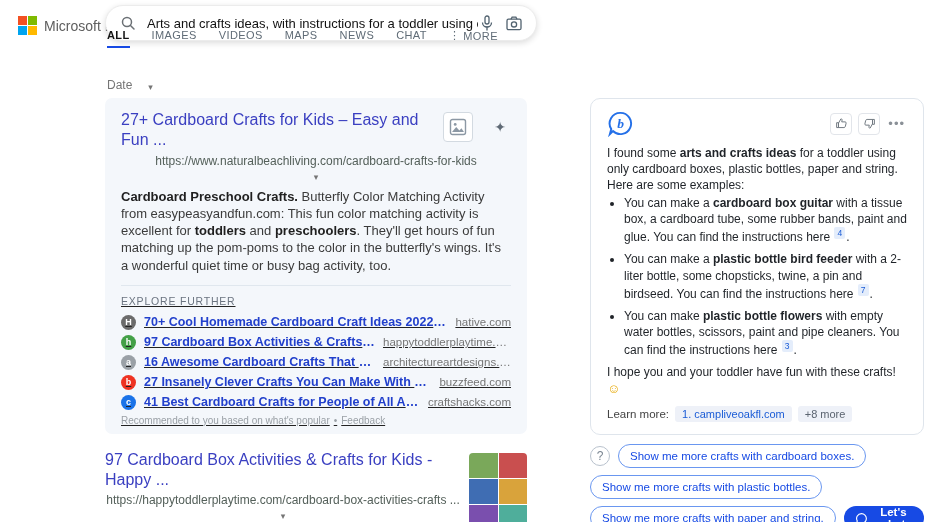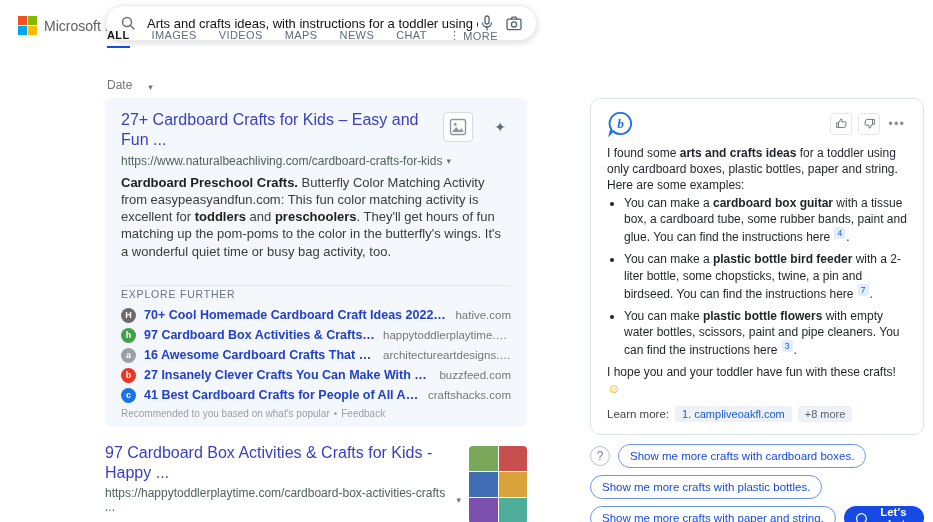--- a/index.html
+++ b/index.html
@@ -42,31 +42,31 @@
   .meta { position:absolute; left:107px; top:78px; font-size:12px; color:#757575; display:flex; gap:42px; align-items:center; }
   .date-filter { display:flex; gap:16px; align-items:flex-end; cursor:pointer; }
   .caret { font-size:9px; color:#757575; }
 
   
   .left-col { position:absolute; left:105px; top:98px; width:422px; }
 
   .card1 { background:#f4f7fb; border-radius:7px; padding:12px 16px 8px; position:relative; }
   .r-title { font-size:16px; font-weight:400; color:#3a3fc1; line-height:1.25; display:block; }
   .card1 .r-title { max-width:325px; margin-bottom:4px; }
-  .url-row { font-size:12px; color:#54605a; margin-bottom:6px; display:flex; gap:4px; align-items:center; }
+  .url-row { font-size:12px; color:#54605a; margin-bottom:6px; display:flex; gap:4px; align-items:center;flex-direction:column; }
   .snippet { font-size:13px; color:#3b3b3b; line-height:1.32; }
   .snippet b { color:#1f1f1f; }
 
   .r1-actions { position:absolute; right:14px; top:14px; display:flex; gap:14px; align-items:center; }
   .imgcard-btn { width:30px; height:30px; border:1px solid #d3dae1; border-radius:4px; background:#fff;
     display:flex; align-items:center; justify-content:center; cursor:pointer; }
   .sparkle-btn { width:26px; height:26px; border-radius:50%; display:flex; align-items:center;
     justify-content:center; color:#5f6a75; font-size:14px; cursor:pointer; }
 
-  .explore { border-top:1px solid #e0e7ee; margin-top:25px; padding-top:2px; }
+  .explore { border-top:1px solid #e0e7ee; margin-top:11px; padding-top:9px;text-decoration:underline; }
   .explore-heading { font-size:10.5px; color:#6b7480; letter-spacing:.8px; margin-bottom:8px; }
   .explore-row { display:flex; align-items:center; gap:8px; margin-bottom:5px; font-size:12.5px; }
   .favicon { width:15px; height:15px; border-radius:50%; color:#fff; font-size:9px; font-weight:700;
     display:flex; align-items:center; justify-content:center; flex:none; }
   .fv0{background:#6b6b6b;} .fv1{background:#43a047;} .fv2{background:#9aa0a6;} .fv3{background:#ee3322;} .fv4{background:#1a73e8;}
   .explore-link { color:#2240cc; font-weight:700; white-space:nowrap; overflow:hidden; text-overflow:ellipsis; flex:1; }
   .explore-domain { color:#767676; font-size:11.5px; flex:none; max-width:128px; white-space:nowrap;
     overflow:hidden; text-overflow:ellipsis; text-align:right; }
   .explore-footer { font-size:10px; color:#9aa0a6; margin-top:5px; display:flex; gap:4px; align-items:flex-end; }
   .feedback-link { color:#9aa0a6; }

